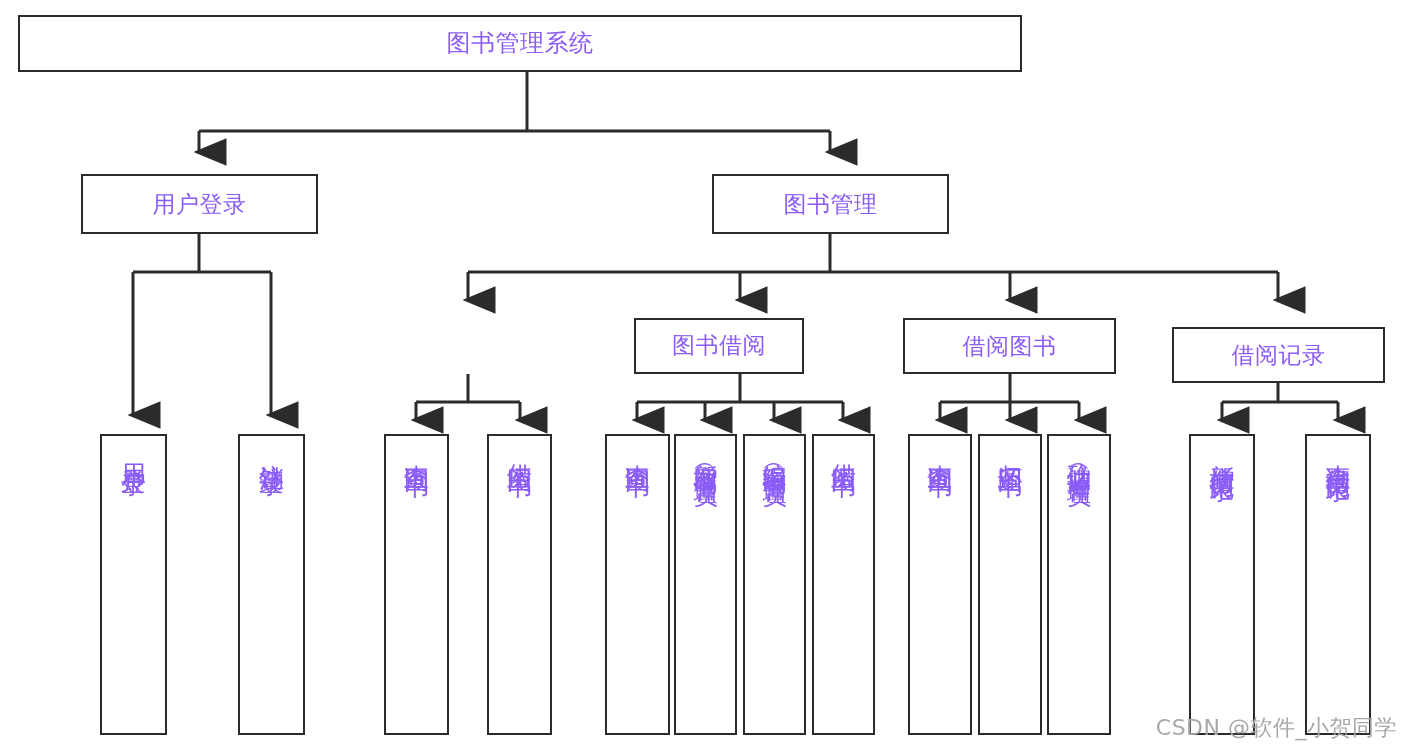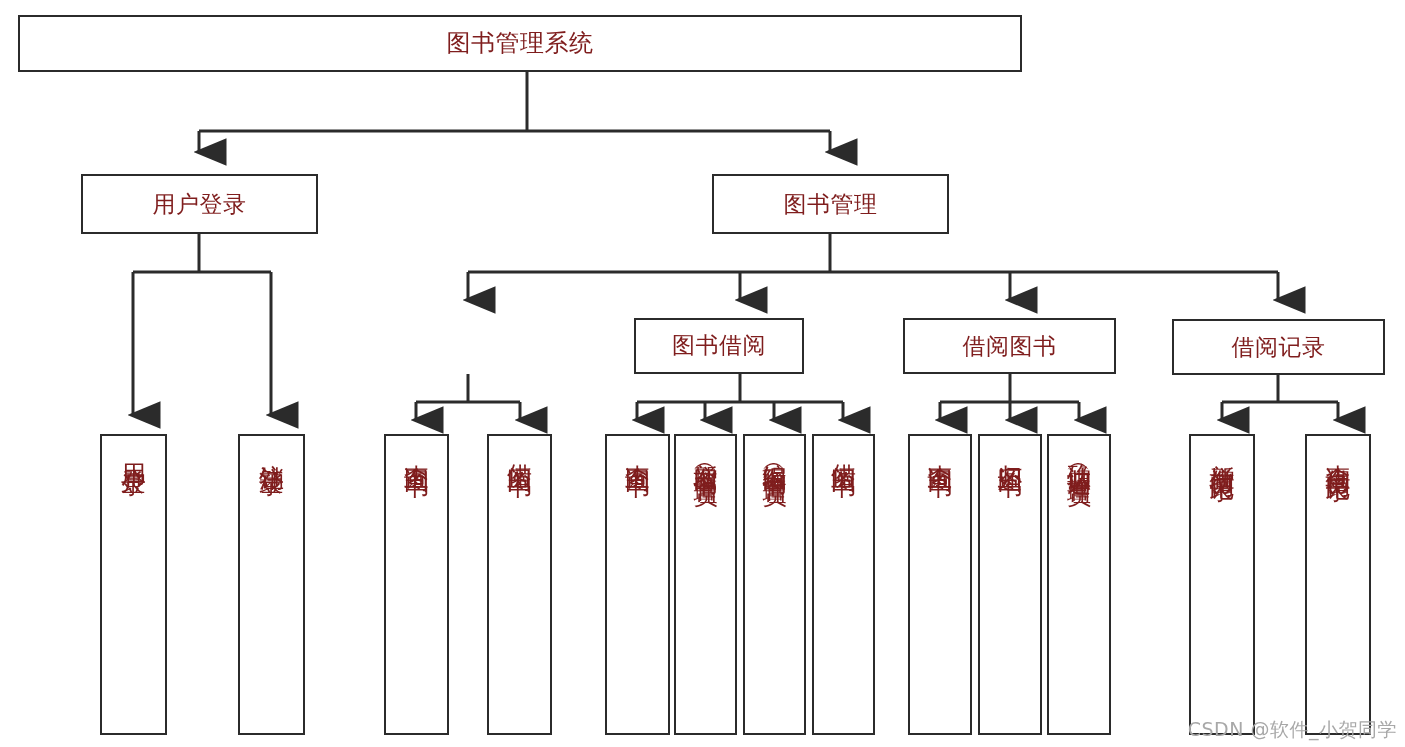--- a/index.html
+++ b/index.html
@@ -30,21 +30,21 @@
     position: absolute;
     box-sizing: border-box;
     background: #ffffff;
     border: 2px solid #2b2b2b;
     display: flex;
     align-items: center;
     justify-content: center;
     overflow: hidden;
   }
   .node .label {
-    color: #7f1d1d;
+    color: #8b5cf6;
     text-align: center;
     line-height: 1.08;
     letter-spacing: 0.5px;
   }
   
   .node.horiz .label {
     font-size: 23px;
     white-space: nowrap;
   }
   .node.root .label {
@@ -64,21 +64,21 @@
     letter-spacing: 3px;
     display: block;
   }
   .node.vert.tall .label {
     font-size: 24px;
   }
   #watermark {
     position: absolute;
     right: 8px;
     bottom: 4px;
-    font-size: 19px;
+    font-size: 22px;
     color: #a8a8a8;
     white-space: nowrap;
     letter-spacing: 0.5px;
     font-family: "DejaVu Sans", "Liberation Sans", sans-serif;
   }
 </style>
 </head>
 <body>
 
 <div id="canvas">
@@ -144,21 +144,21 @@
   <div class="node horiz" style="left:712px; top:174px; width:237px; height:60px;justify-content:center;">
     <span class="label">图书管理</span>
   </div>
 
   <div class="node horiz" style="left:634px; top:318px; width:170px; height:56px;font-family:Liberation Serif, serif;">
     <span class="label">图书借阅</span>
   </div>
   <div class="node horiz" style="left:903px; top:318px; width:213px; height:56px;">
     <span class="label">借阅图书</span>
   </div>
-  <div class="node horiz" style="left:1172px; top:319px; width:213px; height:56px;">
+  <div class="node horiz" style="left:1172px; top:327px; width:213px; height:56px;">
     <span class="label">借阅记录</span>
   </div>
 
   <div class="node vert" style="left:100px; top:434px; width:67px; height:301px;">
     <span class="label">用户登录</span>
   </div>
   <div class="node vert" style="left:238px; top:434px; width:67px; height:301px;">
     <span class="label">注销登录</span>
   </div>
 

